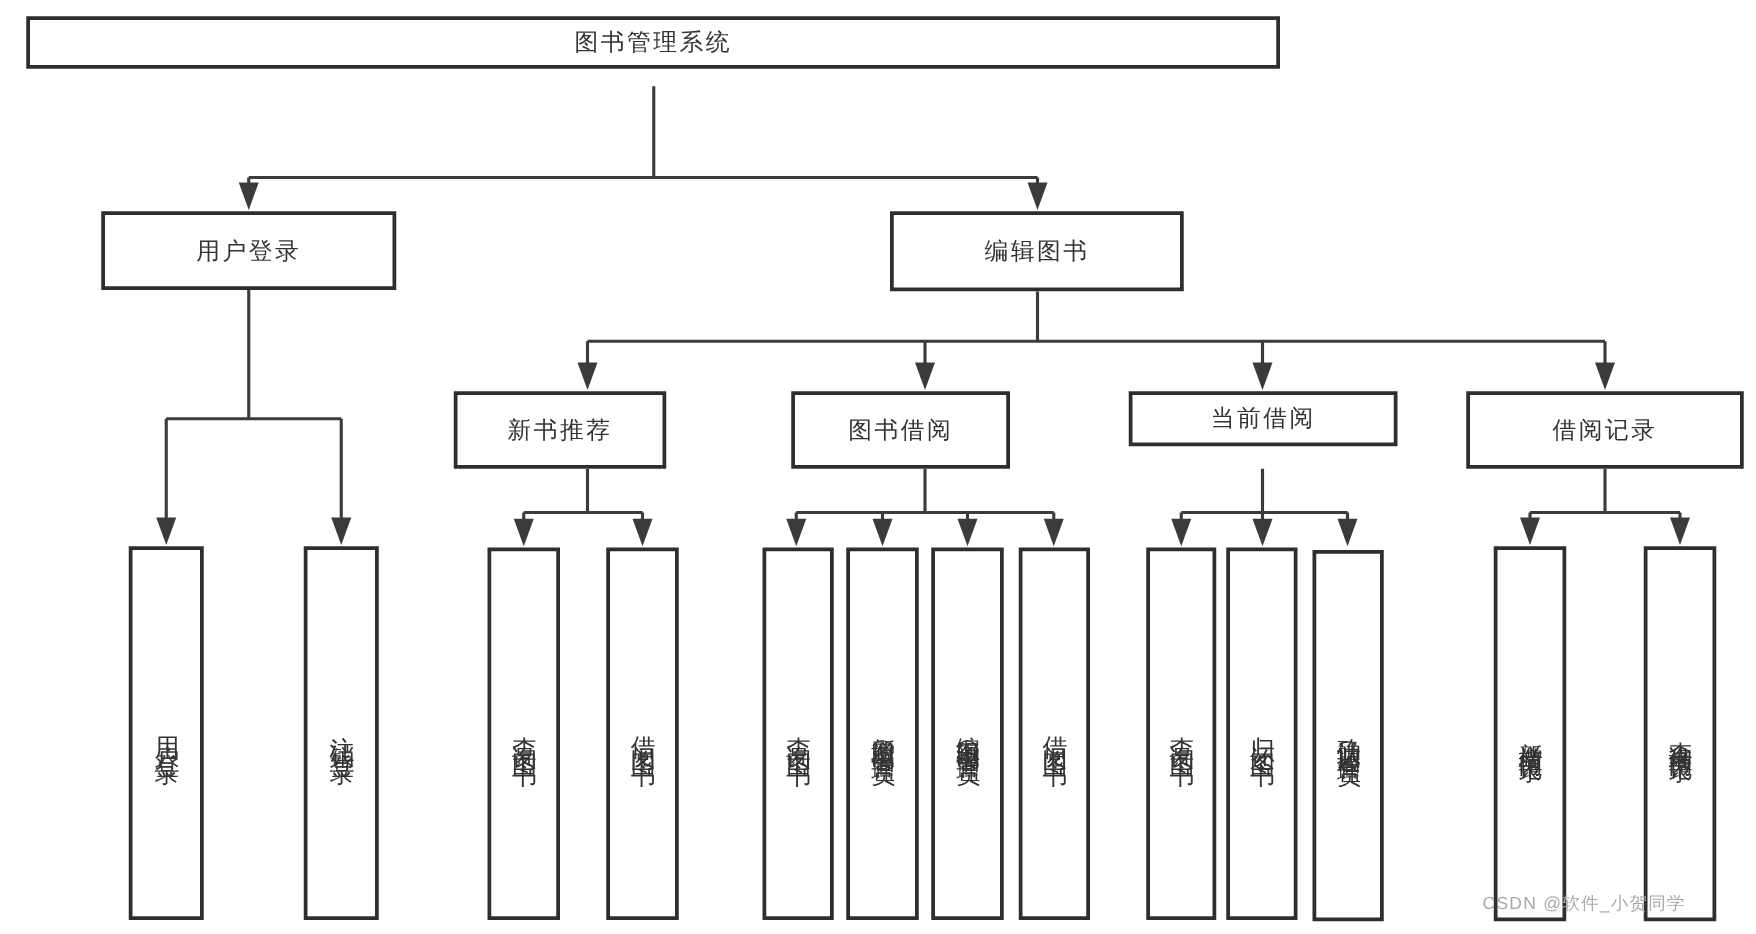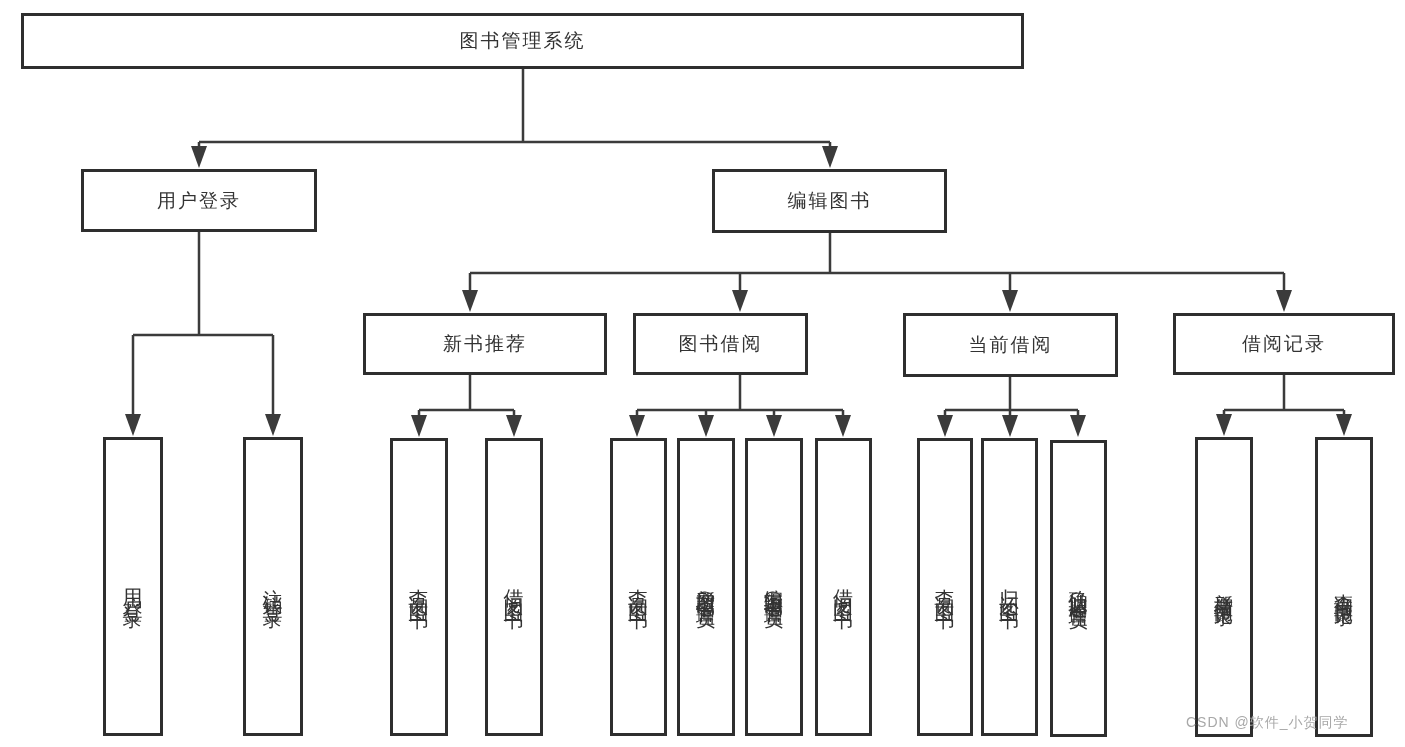--- a/index.html
+++ b/index.html
@@ -56,38 +56,38 @@
       <polygon points="766,415 782,415 774,437"></polygon>
       <polygon points="835,415 851,415 843,437"></polygon>
       <polygon points="937,415 953,415 945,437"></polygon>
       <polygon points="1002,415 1018,415 1010,437"></polygon>
       <polygon points="1070,415 1086,415 1078,437"></polygon>
       <polygon points="1216,414 1232,414 1224,436"></polygon>
       <polygon points="1336,414 1352,414 1344,436"></polygon>
     </g>
   </svg>
 
-  <div class="node hbox" style="left:21px; top:13px; width:1003px; height:56px;">
+  <div class="node hbox" style="left:21px; top:13px; width:1003px; height:42px;">
     <span>图书管理系统</span>
   </div>
 
   <div class="node hbox" style="left:81px; top:169px; width:236px; height:63px;">
     <span>用户登录</span>
   </div>
   <div class="node hbox" style="left:712px; top:169px; width:235px; height:64px;">
     <span>编辑图书</span>
   </div>
 
-  <div class="node hbox" style="left:363px; top:313px; width:244px; height:62px;">
+  <div class="node hbox" style="left:363px; top:313px; width:170px; height:62px;">
     <span>新书推荐</span>
   </div>
   <div class="node hbox" style="left:633px; top:313px; width:175px; height:62px;">
     <span>图书借阅</span>
   </div>
-  <div class="node hbox" style="left:903px; top:313px; width:215px; height:64px;text-align:right;">
+  <div class="node hbox" style="left:903px; top:313px; width:215px; height:44px;text-align:right;">
     <span>当前借阅</span>
   </div>
   <div class="node hbox" style="left:1173px; top:313px; width:222px; height:62px;">
     <span>借阅记录</span>
   </div>
 
   <div class="node vbox" style="left:103px; top:437px; width:60px; height:299px;">
     <span class="vtext">用户登录</span>
   </div>
   <div class="node vbox" style="left:243px; top:437px; width:60px; height:299px;">

